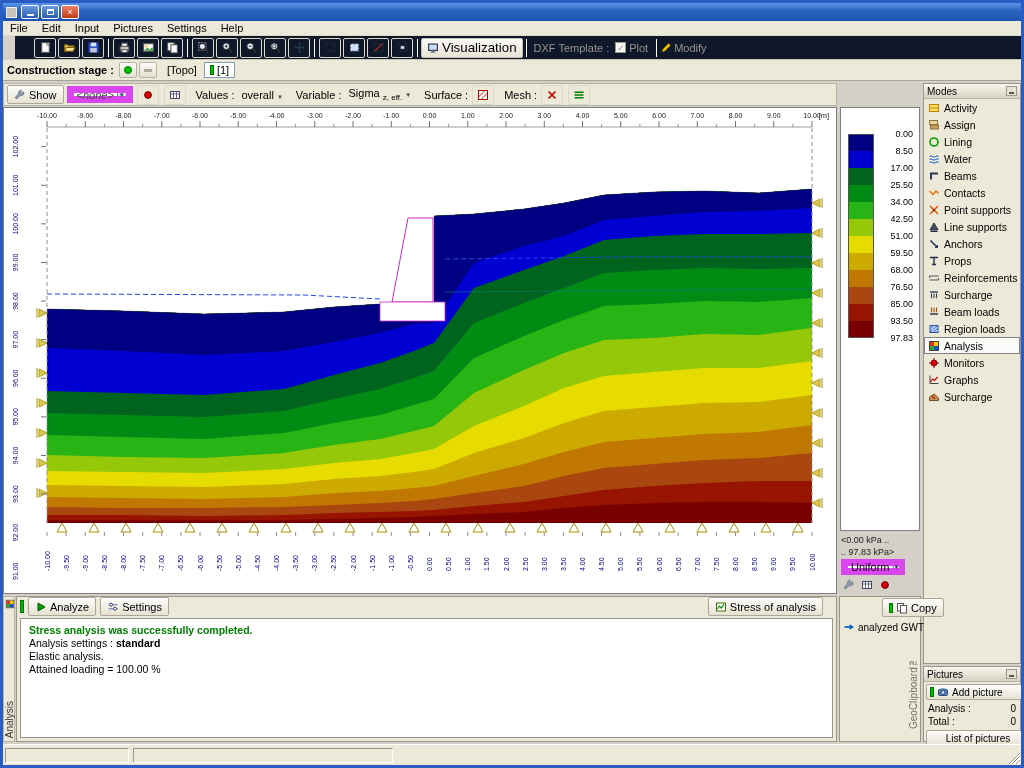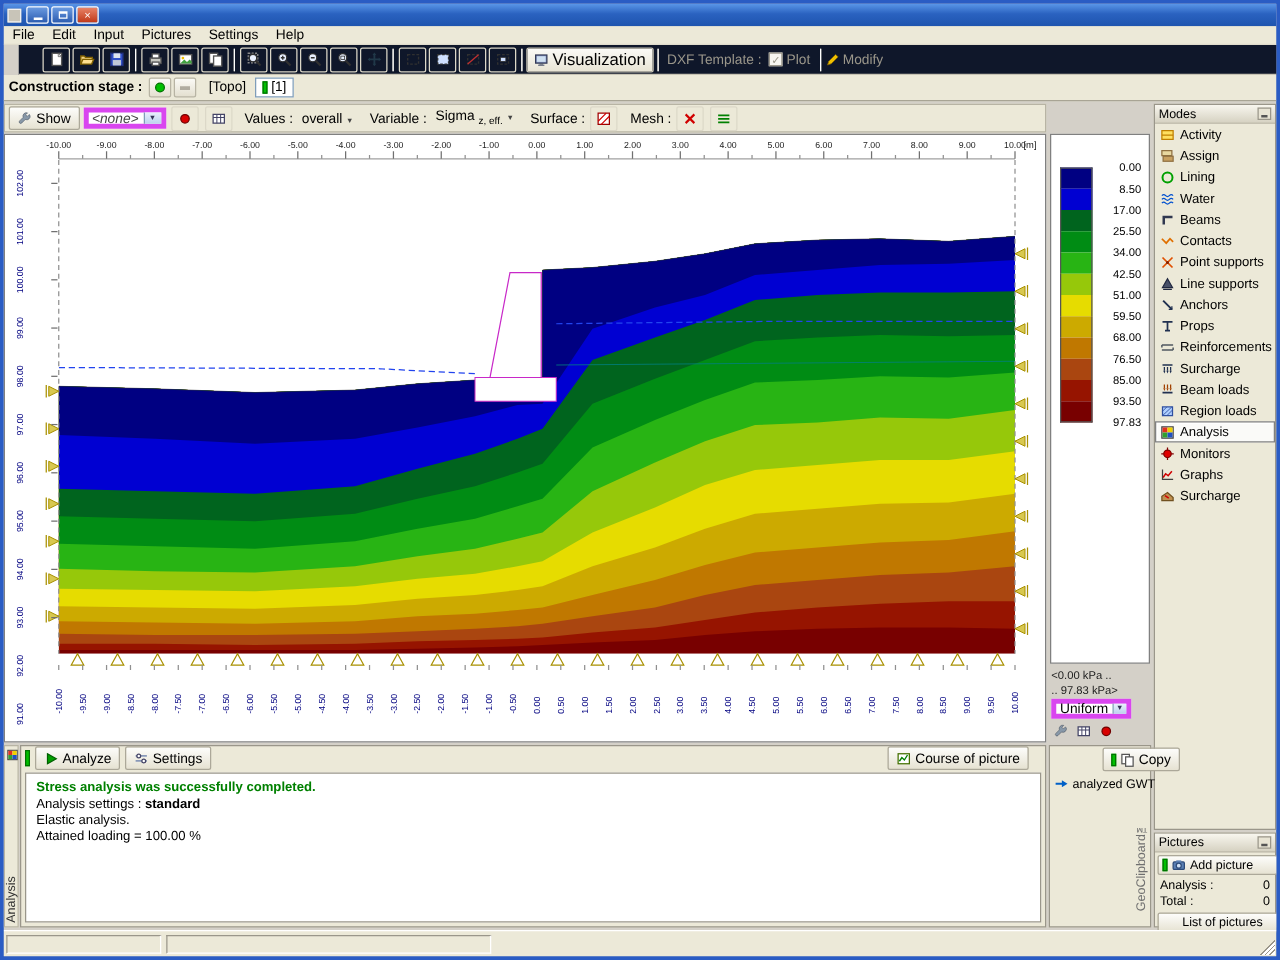--- a/index.html
+++ b/index.html
@@ -29,21 +29,21 @@
   .stagebar{position:absolute;left:0;top:57px;width:1018px;height:21px;background:#ece9d8;display:flex;align-items:center;padding:0 4px;border-bottom:1px solid #a8a494;}
   .stagebar b{margin-right:5px;}
   .sm-btn{width:18px;height:16px;border:1px solid #b8b4a4;border-radius:2px;background:linear-gradient(#fbfaf6,#e4e0d0);display:flex;align-items:center;justify-content:center;margin-right:2px;padding:0;}
   .dotg{width:8px;height:8px;border-radius:50%;background:#00c000;border:1px solid #007000;}
   .dash{width:8px;height:3px;background:#b0aca0;}
   .stage-btn{height:16px;border:1px solid #7f9db9;background:#fff;display:flex;align-items:center;gap:3px;padding:0 5px;margin-left:3px;}
   .chip{width:4px;height:10px;background:#00c000;border:1px solid #007000;}
   
   .showbar{position:absolute;left:0;top:80px;width:834px;height:23px;background:#ece9d8;border:1px solid #b8b4a4;display:flex;align-items:center;padding:0 3px;gap:3px;}
   .btn3d{height:19px;border:1px solid #aca899;border-radius:2px;background:linear-gradient(#fdfdfb,#e6e2d2);display:inline-flex;align-items:center;gap:3px;padding:0 6px;font-size:11px;}
-  .combo{height:17px;border:4px solid #d946ef;background:#fff;display:inline-flex;align-items:center;width:66px;}
+  .combo{height:17px;border:7px solid #d946ef;background:#fff;display:inline-flex;align-items:center;width:66px;}
   .combo-text{flex:1;padding:0 3px;color:#444;font-style:italic;}
   .cbtn{width:14px;height:100%;background:linear-gradient(#e8f0fc,#bcd2ee);border-left:1px solid #7f9db9;display:flex;align-items:center;justify-content:center;font-size:6px;color:#335;}
   .lbl{margin-left:6px;white-space:nowrap;}
   .flatcombo{display:inline-flex;align-items:baseline;gap:3px;padding:1px 3px;border:1px solid transparent;}
   .flatcombo .arrow{font-size:6px;color:#444;}
   sub{font-size:8px;}
   .ic{display:inline-flex;align-items:center;justify-content:center;line-height:0;}
   
   .canvas{position:absolute;left:0;top:104px;width:834px;height:487px;background:#fff;border:1px solid #808080;}
   
@@ -836,21 +836,21 @@
           </span>
         <span>Settings</span>
       </button>
       <button class="btn3d" style="margin-left:auto;margin-right:10px">
         <span class="ic">
             <svg viewBox="0 0 12 12" width="12" height="12">
               <rect x="1.5" y="2" width="9" height="8" fill="#fff" stroke="#447000"></rect>
               <path d="M2.5 8 l2-3 2 2 2.5-4" stroke="#008000" fill="none" stroke-width="1.1"></path>
             </svg>
           </span>
-        <span>Course of picture</span>
+        <span>Stress of analysis</span>
       </button>
     </div>
     <div class="bpcontent">
       <div class="ok-line">Stress analysis was successfully completed.</div>
       <div>
         <span>Analysis settings : </span><b>standard</b>
       </div>
       <div>Elastic analysis.</div>
       <div>Attained loading = 100.00 %</div>
     </div>

